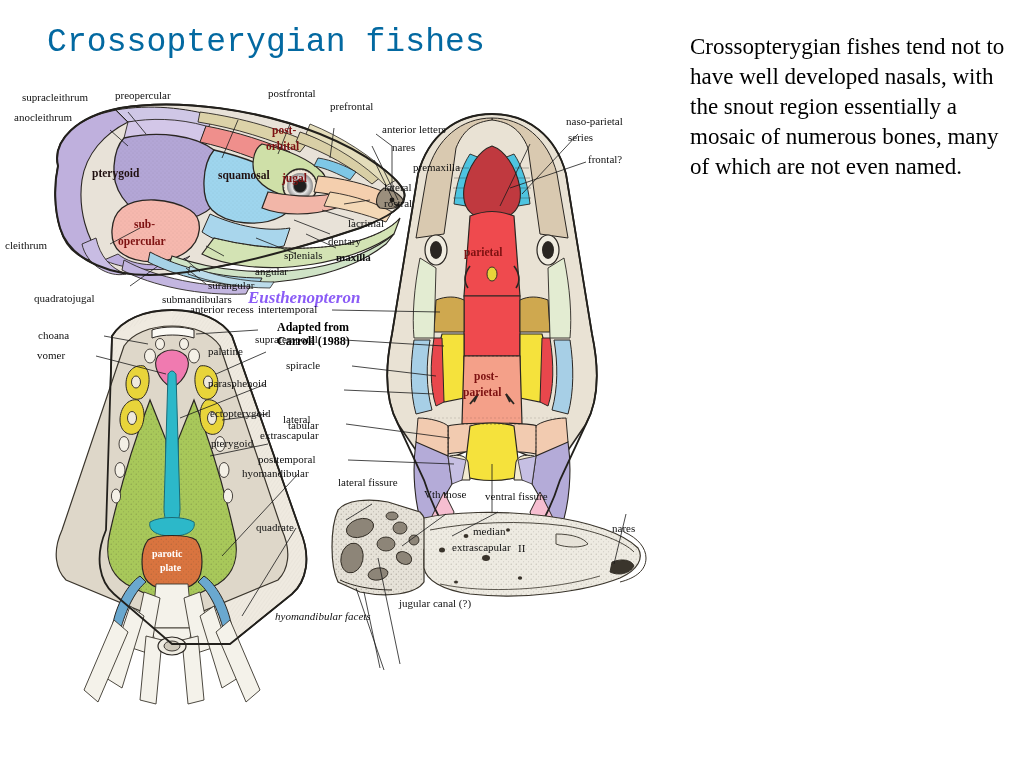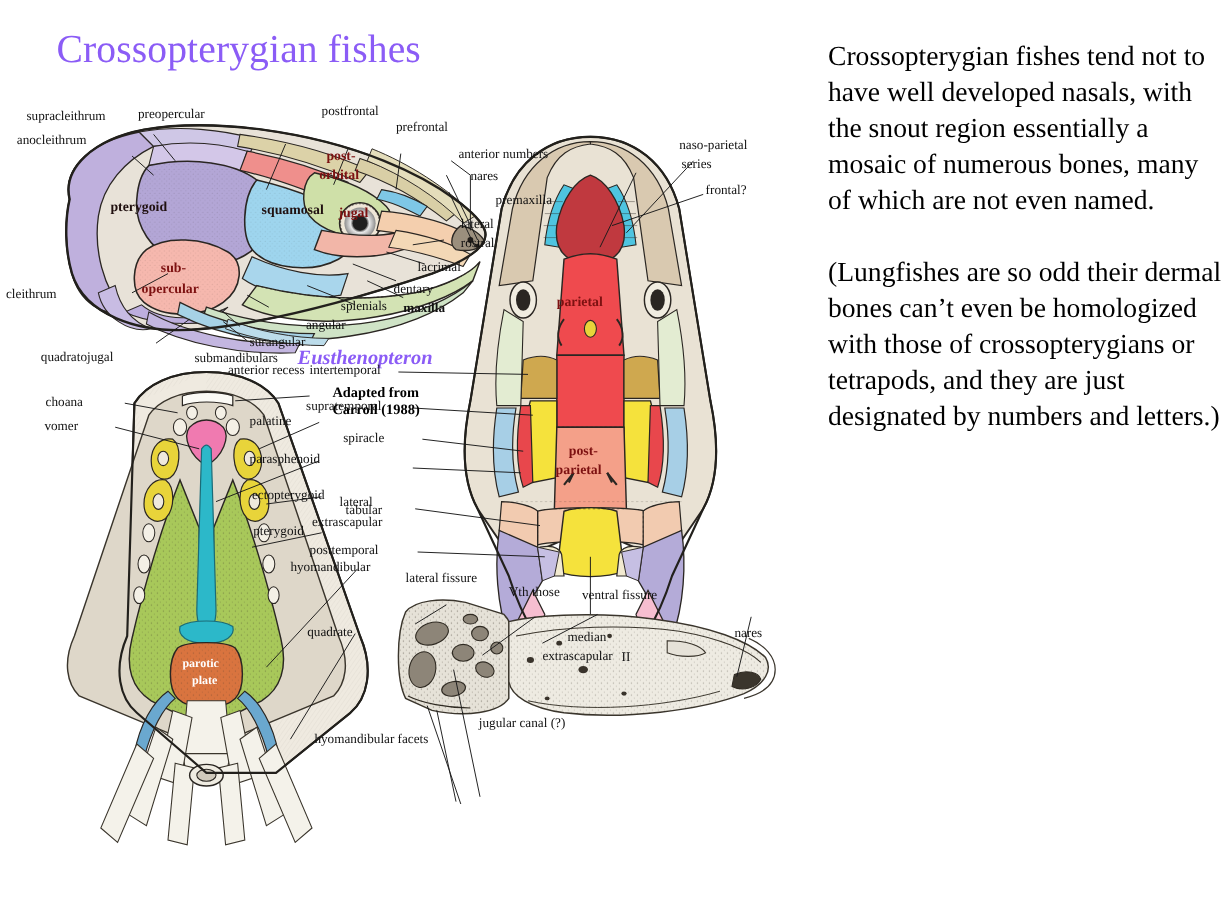--- a/index.html
+++ b/index.html
@@ -6,21 +6,21 @@
   body{
     width:1024px;height:768px;background:#ffffff;overflow:hidden;
     font-family:"Liberation Sans",sans-serif;color:#000;position:relative;
   }
   #slide{position:absolute;inset:0;}
 
   
   #slide-title{
     position:absolute;left:47px;top:24px;
     font-size:33px;font-weight:400;letter-spacing:.1px;
-    font-family:Liberation Serif, serif;color:#8b5cf6;white-space:nowrap;
+    font-family:Liberation Mono, monospace;color:#0369a1;white-space:nowrap;
   }
 
   
   #body-text{
     position:absolute;left:690px;top:32px;width:330px;
     font-size:23px;line-height:1.30;font-family:Liberation Serif, serif;
     color:#000;
   }
   #body-text p{margin:0 0 0 0;}
   #body-text p.gap{margin-top:31px;}
@@ -51,21 +51,20 @@
 </style>
 </head>
 <body>
 
 <div id="slide">
 
   <div id="slide-title">Crossopterygian fishes</div>
 
   <div id="body-text">
     <p>Crossopterygian fishes tend not to have well developed nasals, with the snout region essentially a mosaic of numerous bones, many of which are not even named.</p>
-    <p class="gap">(Lungfishes are so odd their dermal bones can’t even be homologized with those of crossopterygians or tetrapods, and they are just designated by numbers and letters.)</p>
   </div>
 
   <div id="figure">
 
     <svg width="678" height="640" viewBox="0 0 678 640">
       <defs>
         <pattern id="stipple" width="4" height="4" patternUnits="userSpaceOnUse">
           <circle cx="1" cy="1" r="0.45" fill="#2f2a22" opacity="0.45"></circle>
           <circle cx="3" cy="3" r="0.4" fill="#2f2a22" opacity="0.35"></circle>
         </pattern>
@@ -436,21 +435,21 @@
         <path class="ldr" d="M384,582 L356,500"></path>
         <path class="ldr" d="M400,576 L378,470"></path>
       </g>
     </svg>
 
     <div class="fig-label" style="left:22px;top:4px;">supracleithrum</div>
     <div class="fig-label" style="left:14px;top:24px;">anocleithrum</div>
     <div class="fig-label" style="left:115px;top:2px;">preopercular</div>
     <div class="fig-label" style="left:268px;top:0px;">postfrontal</div>
     <div class="fig-label" style="left:330px;top:13px;">prefrontal</div>
-    <div class="fig-label" style="left:382px;top:36px;">anterior numbers</div>
+    <div class="fig-label" style="left:382px;top:36px;">anterior letters</div>
     <div class="fig-label" style="left:392px;top:54px;">nares</div>
     <div class="fig-label" style="left:386px;top:74px;padding-left:27px;">premaxilla</div>
     <div class="fig-label" style="left:384px;top:94px;">lateral</div>
     <div class="fig-label" style="left:384px;top:110px;">rostral</div>
     <div class="fig-label" style="left:348px;top:130px;">lacrimal</div>
     <div class="fig-label" style="left:328px;top:148px;">dentary</div>
     <div class="fig-label" style="left:336px;top:164px;font-weight:bold;">maxilla</div>
     <div class="fig-label" style="left:284px;top:162px;">splenials</div>
     <div class="fig-label" style="left:255px;top:178px;">angular</div>
     <div class="fig-label" style="left:208px;top:192px;">surangular</div>
@@ -500,17 +499,17 @@
 
     <div class="bone-label red" style="left:464px;top:158px;">parietal</div>
     <div class="bone-label red" style="left:474px;top:282px;">post-</div>
     <div class="bone-label red" style="left:463px;top:298px;">parietal</div>
 
     <div class="fig-label" style="left:338px;top:389px;">lateral fissure</div>
     <div class="fig-label" style="left:424px;top:401px;">Vth those</div>
     <div class="fig-label" style="left:485px;top:403px;">ventral fissure</div>
     <div class="fig-label" style="left:612px;top:435px;">nares</div>
     <div class="fig-label" style="left:399px;top:510px;">jugular canal (?)</div>
-    <div class="fig-label" style="left:262px;top:523px;">hyomandibular facets</div>
+    <div class="fig-label" style="left:275px;top:523px;font-style:italic;">hyomandibular facets</div>
     <div class="fig-label" style="left:518px;top:455px;font-family:'Liberation Serif',serif;font-size:11px;">II</div>
 
   </div>
 </div>
 
 </body></html>

